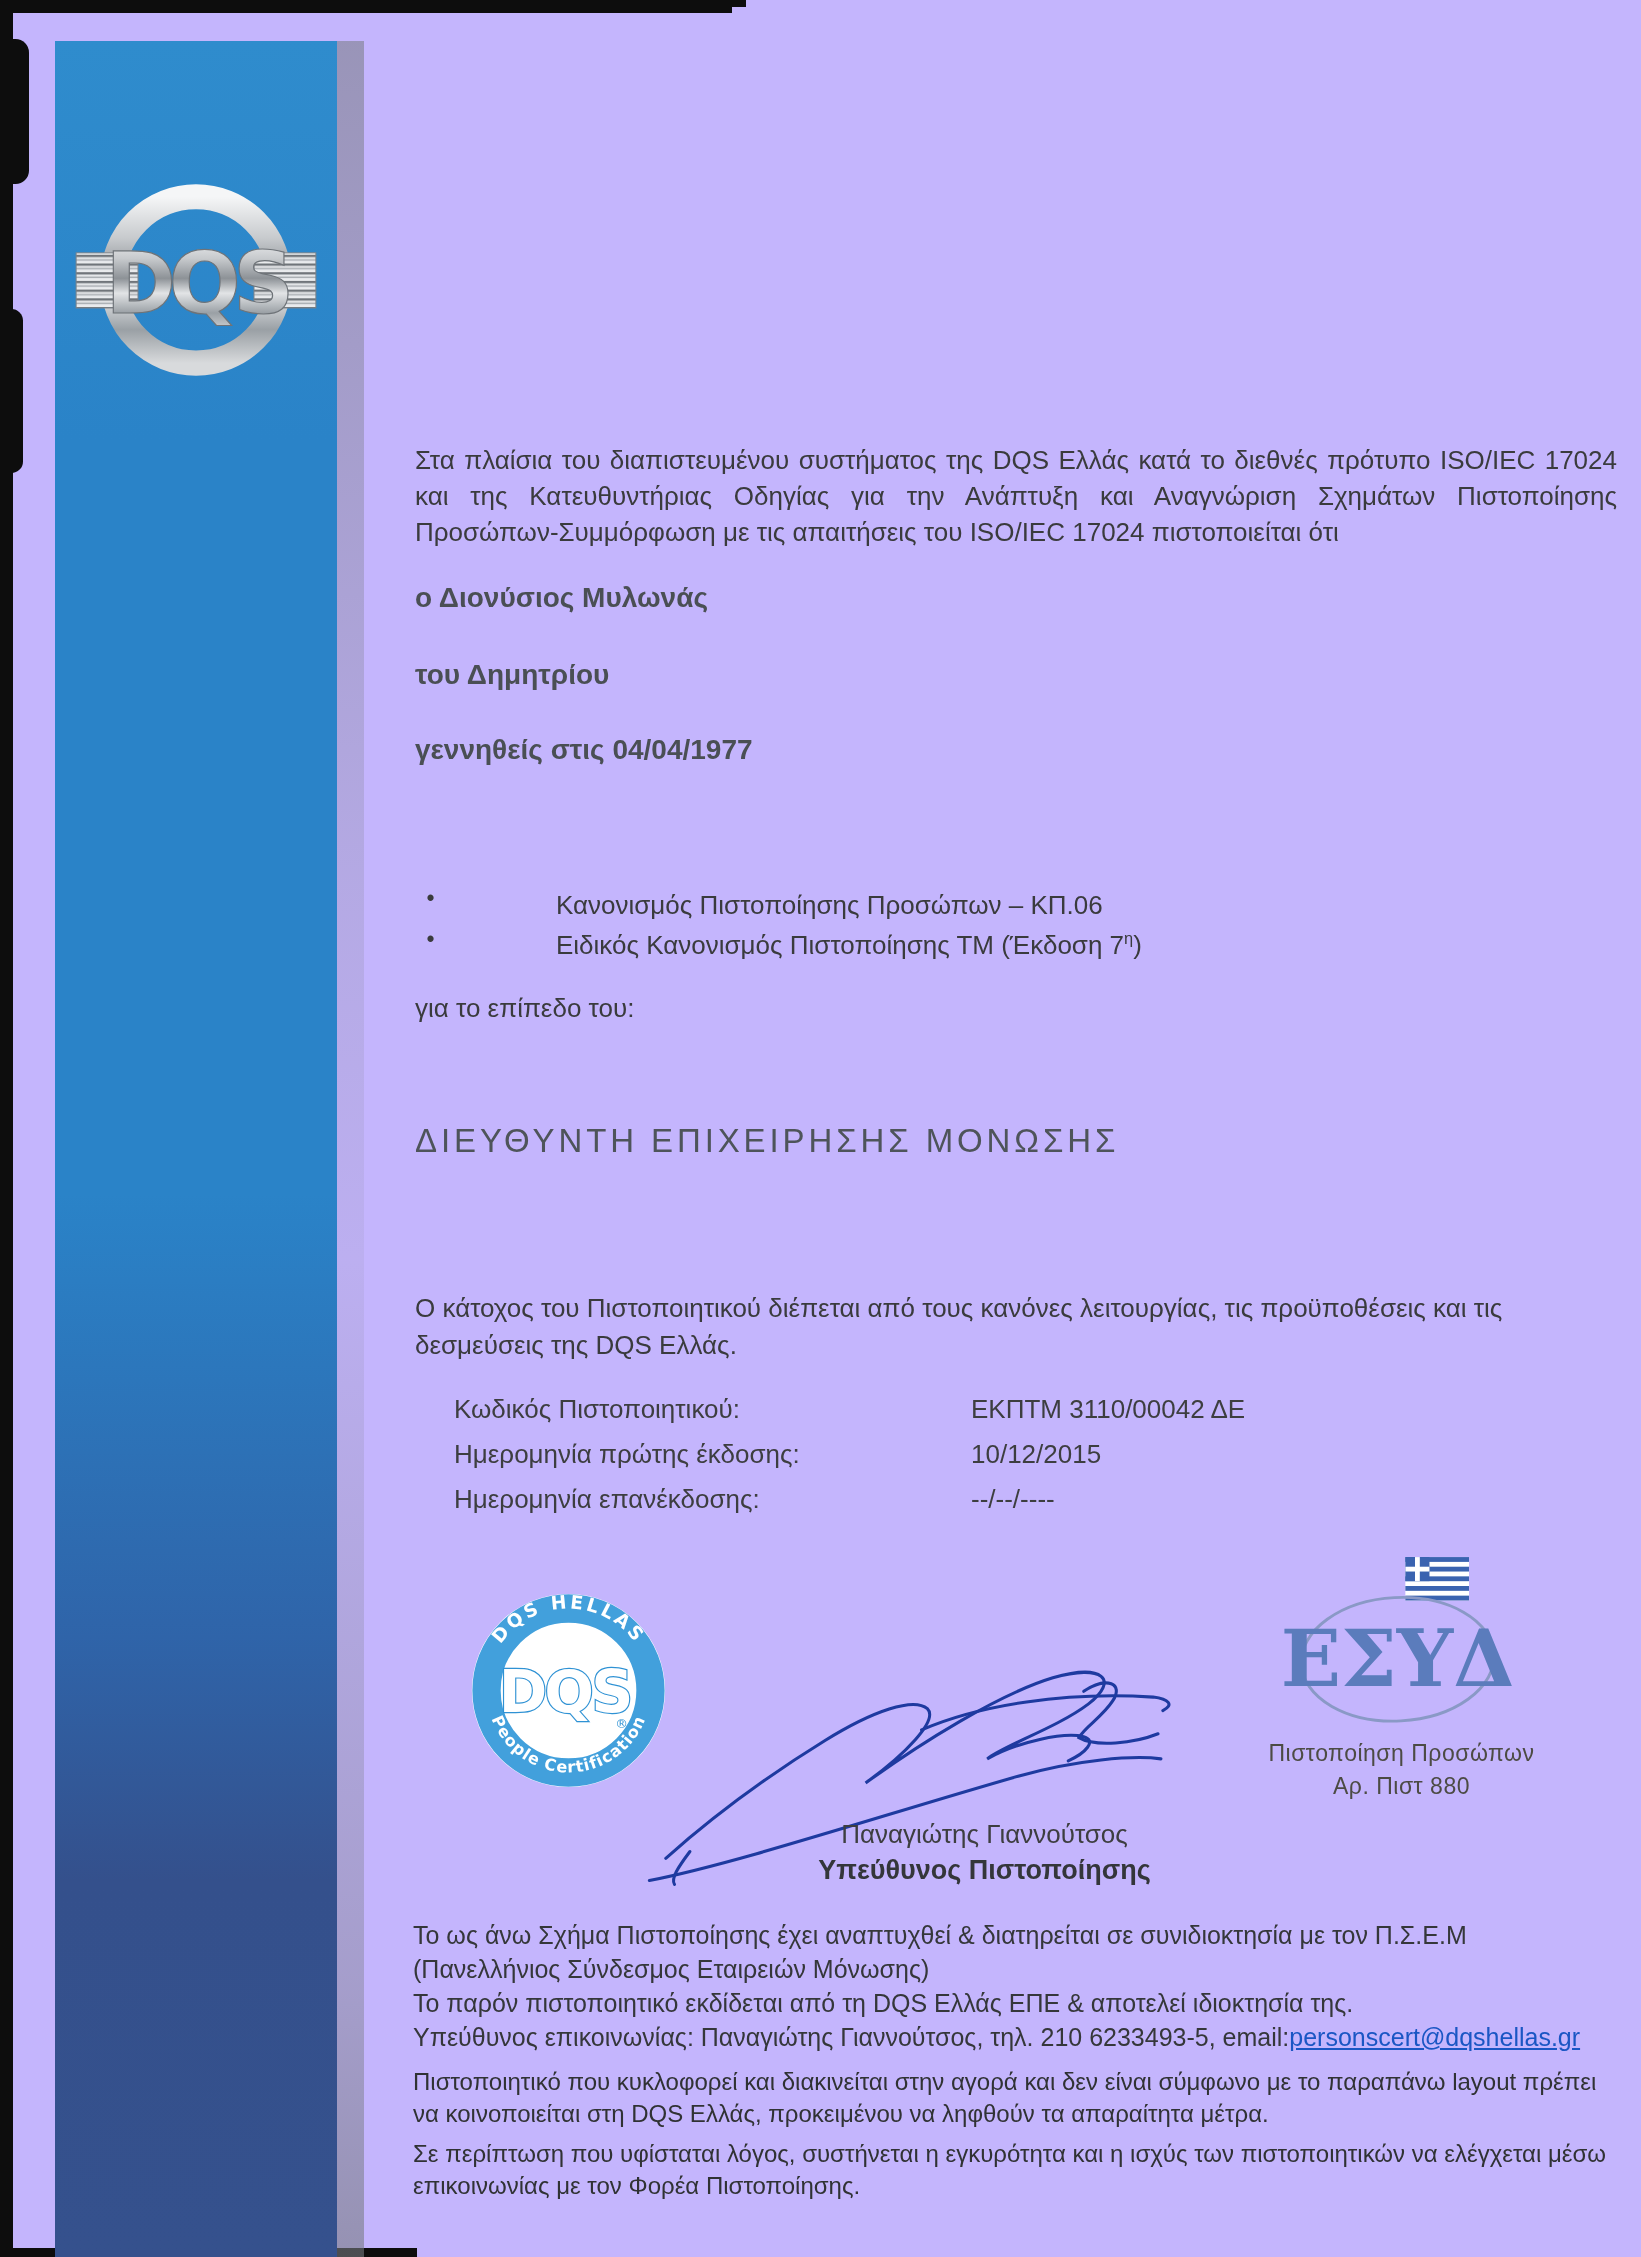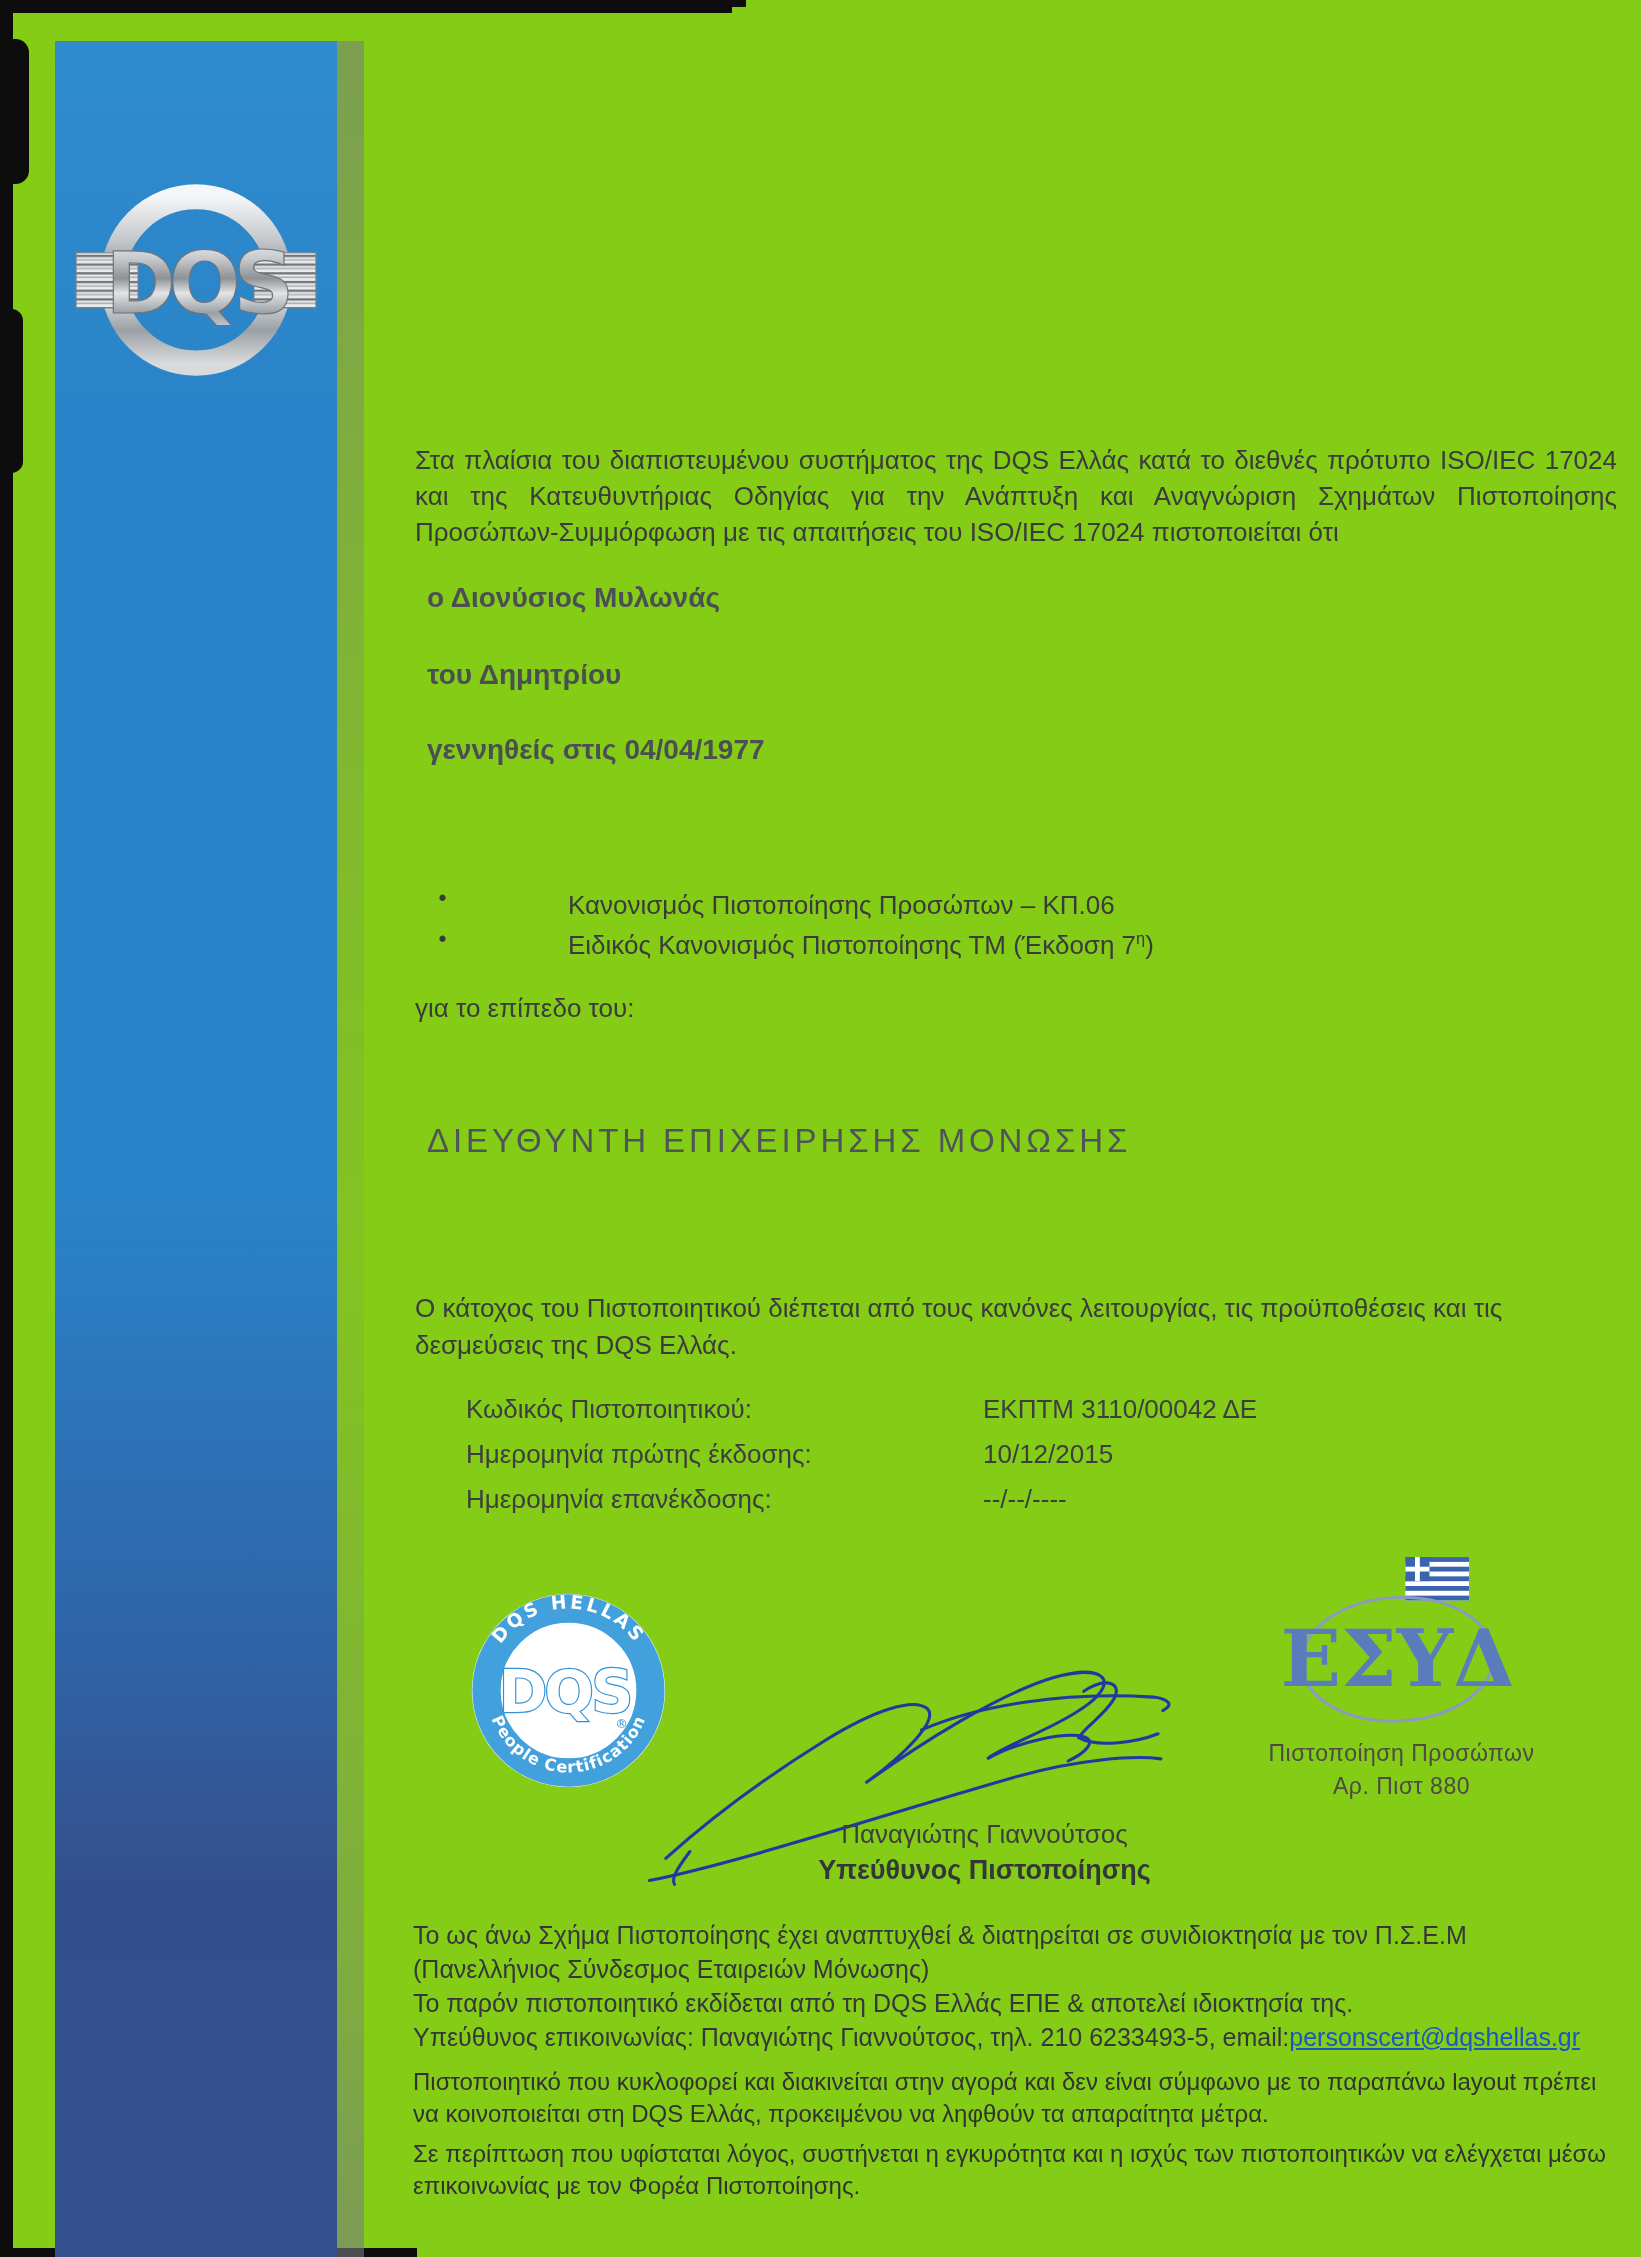--- a/index.html
+++ b/index.html
@@ -1,32 +1,32 @@
 <!DOCTYPE html>
 <html><head>
 <meta charset="utf-8">
 <style>
   html,body{margin:0;padding:0;background:#e8e8e8;}
-  .page{position:relative;width:1641px;height:2257px;background:#84cc16;overflow:hidden;
+  .page{position:relative;width:1641px;height:2257px;background:#c4b5fd;overflow:hidden;
         font-family:"Liberation Sans","DejaVu Sans",sans-serif;color:#3a3b3d;}
   
   .edge-left{position:absolute;left:0;top:0;width:12.6px;height:2257px;background:#0d0d0d;}
   .edge-top{position:absolute;left:0;top:0;width:732px;height:12.6px;background:#0d0d0d;}
   .edge-top2{position:absolute;left:732px;top:0;width:13.5px;height:6.8px;background:#0d0d0d;}
   .edge-blob1{position:absolute;left:0;top:39px;width:29px;height:145px;background:#0d0d0d;border-radius:0 13.5px 13.5px 0;}
   .edge-blob2{position:absolute;left:0;top:309px;width:23px;height:164px;background:#0d0d0d;border-radius:0 11.6px 11.6px 0;}
   .edge-bottom{position:absolute;left:0;top:2248px;width:417px;height:9.7px;background:#0d0d0d;}
   
   .sidebar{position:absolute;left:55px;top:41px;width:282px;height:2217px;
            background:linear-gradient(180deg,#2f8ccd 0%,#2a83c8 18%,#2a83c8 52%,#2f64a9 72%,#34508c 83%,#35518d 100%);}
   .sidebar-shadow{position:absolute;left:337px;top:41px;width:27px;height:2217px;
            background:linear-gradient(180deg,rgba(118,122,128,.55) 0%,rgba(118,122,128,.20) 38%,rgba(118,122,128,.10) 55%,rgba(118,122,128,.40) 88%,rgba(118,122,128,.60) 100%);}
   .dqs-logo{position:absolute;left:-3.9px;top:92px;width:290px;height:290px;}
   
-  .abs{position:absolute;margin-left:12px;}
+  .abs{position:absolute;}
   .title{left:413px;top:282px;font-family:"DejaVu Sans",sans-serif;font-size:81px;font-weight:bold;
          color:#55595e;letter-spacing:2.9px;margin:0;}
   .intro{left:415px;top:442px;width:1202px;font-size:26px;line-height:36px;text-align:justify;margin:0;}
   .holder-line{left:415px;font-size:28px;font-weight:bold;color:#4a4f54;}
   .hl1{top:582px;} .hl2{top:659px;} .hl3{top:734px;}
   .exam{left:415px;top:830px;width:1207px;font-size:26px;line-height:35px;margin:0;}
   .bullets{left:415px;top:881px;width:1207px;font-size:26px;}
   .bullet-row{position:relative;padding-left:141px;line-height:34px;}
   .bullet-row .dot{position:absolute;left:11.6px;top:0;font-size:23px;color:#3a3b3d;}
   .bullet-row sup{font-size:16.4px;}

